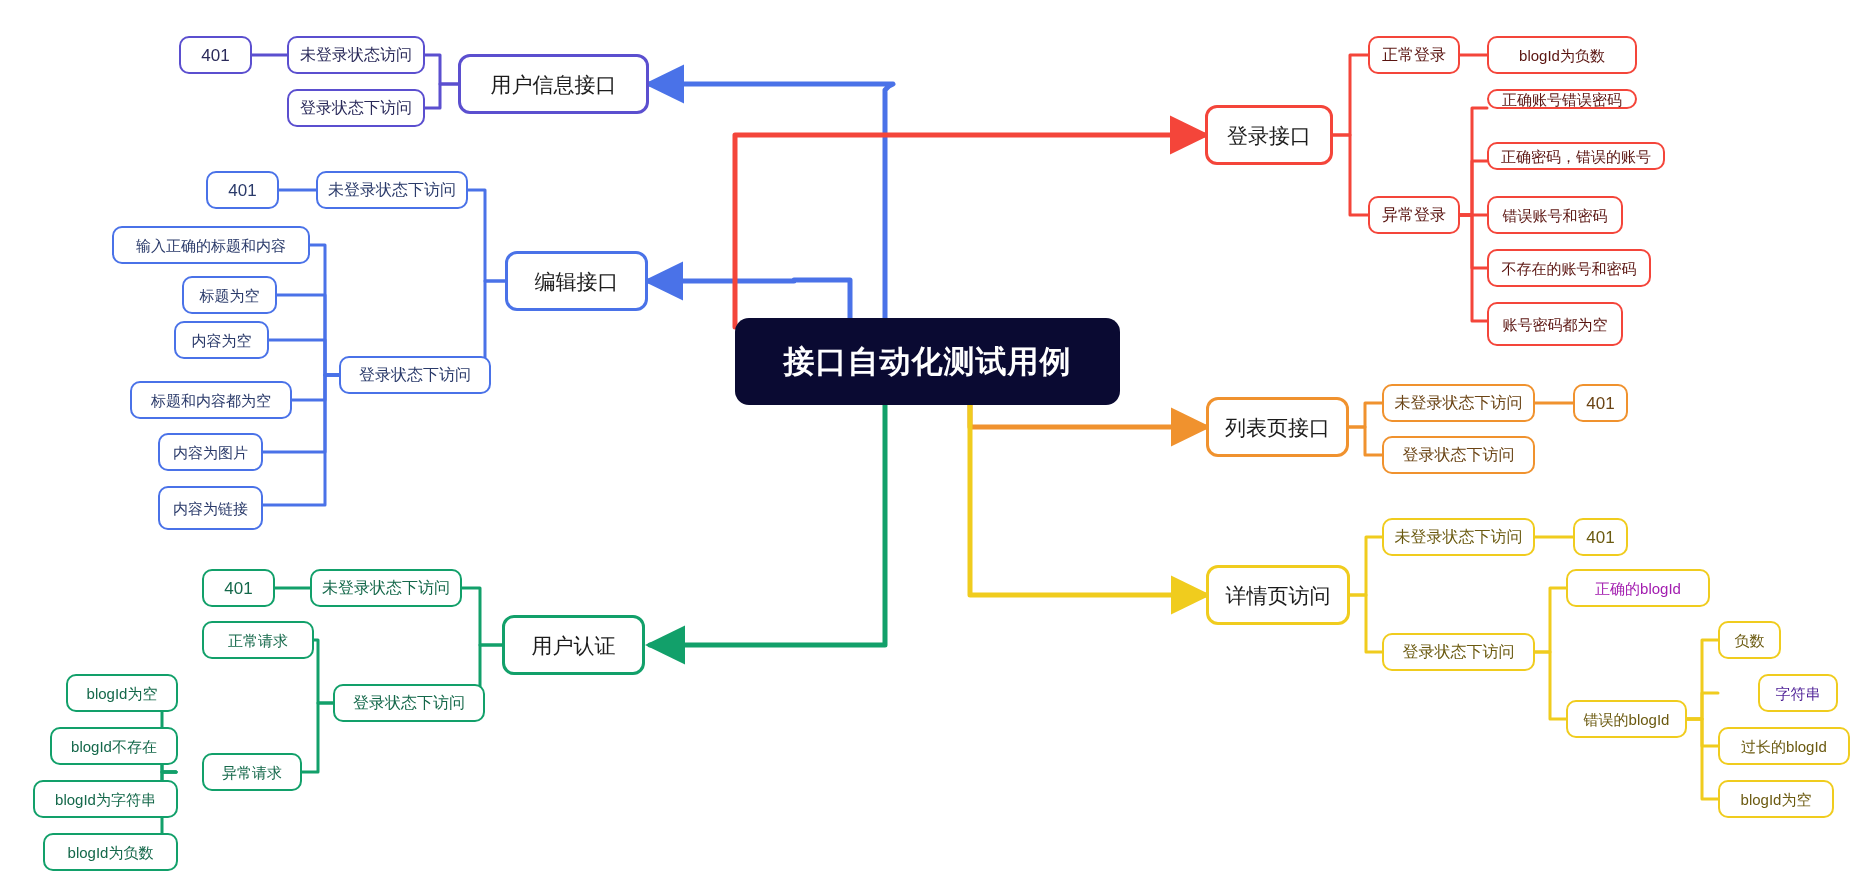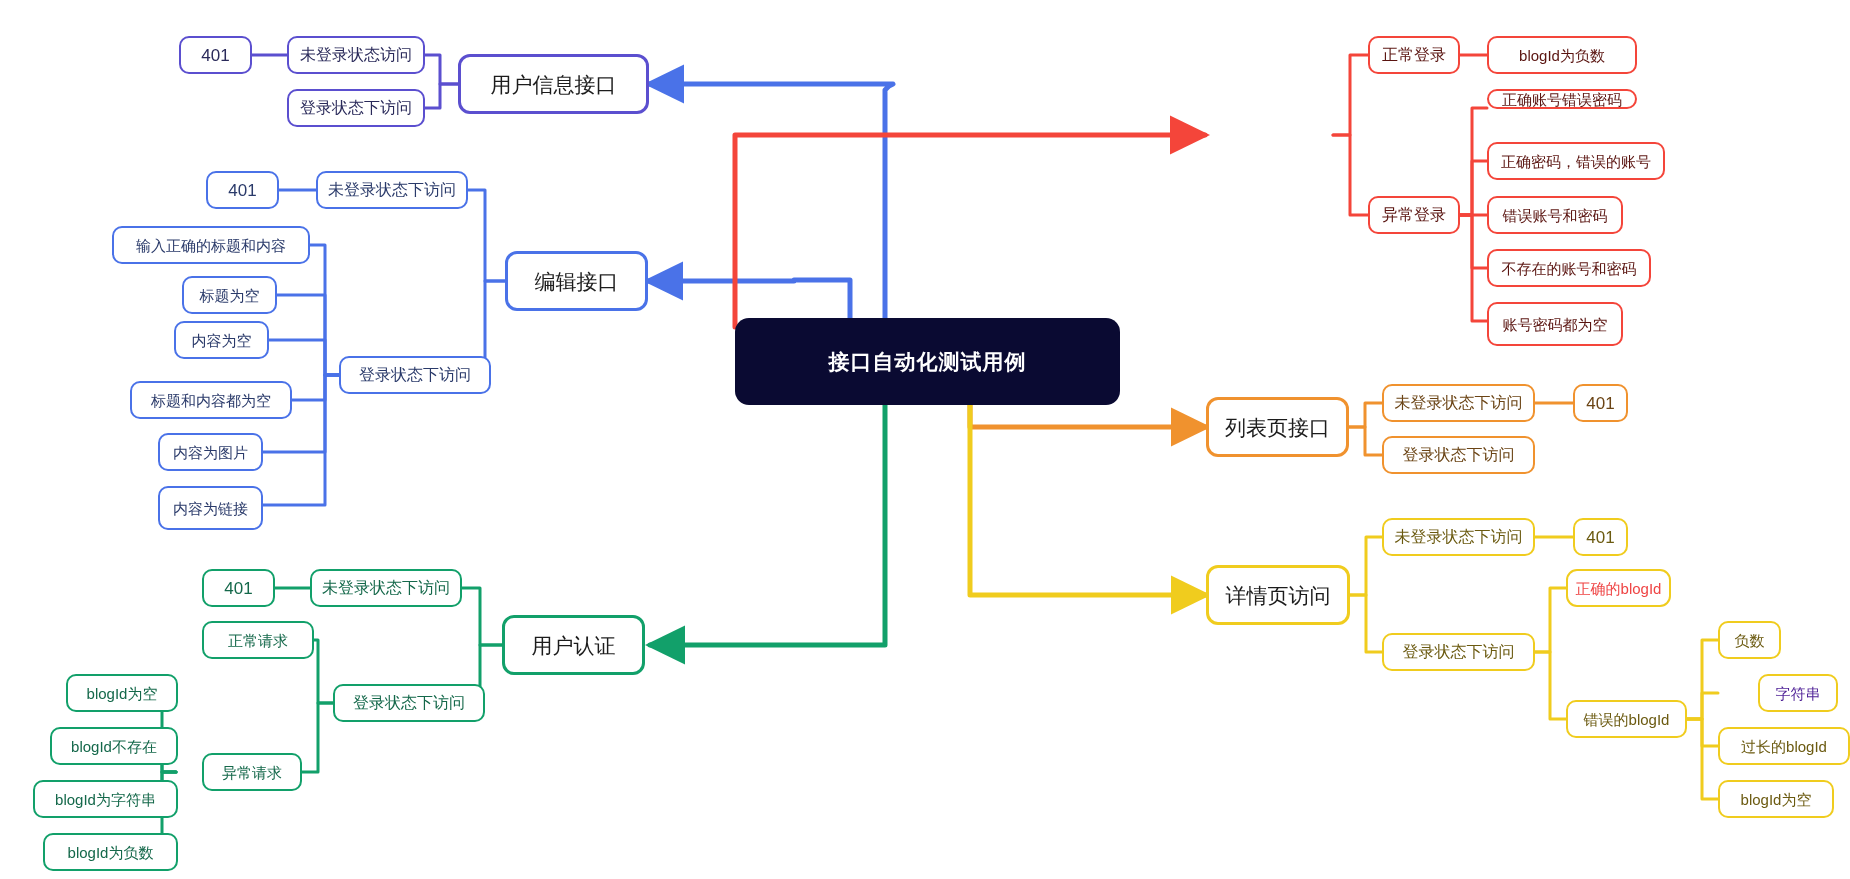--- a/index.html
+++ b/index.html
@@ -157,21 +157,21 @@
       <path d="M1535,652 L1550,652 L1550,588 L1566,588" stroke="#f0cc1e" stroke-width="3"></path>
       <path d="M1535,652 L1550,652 L1550,719 L1566,719" stroke="#f0cc1e" stroke-width="3"></path>
 
       <path d="M1687,719 L1702,719 L1702,640 L1718,640" stroke="#f0cc1e" stroke-width="3"></path>
       <path d="M1687,719 L1702,719 L1702,693 L1718,693" stroke="#f0cc1e" stroke-width="3"></path>
       <path d="M1687,719 L1702,719 L1702,746 L1718,746" stroke="#f0cc1e" stroke-width="3"></path>
       <path d="M1687,719 L1702,719 L1702,799 L1718,799" stroke="#f0cc1e" stroke-width="3"></path>
     </g>
   </svg>
 
-  <div class="node root" style="left:735px; top:318px; width:385px; height:87px; font-size:21px;">
+  <div class="node root" style="left:735px; top:318px; width:385px; height:87px; font-size:31px;">
     <span class="node-label">接口自动化测试用例</span>
   </div>
 
   <div class="node lvl1" style="left:458px; top:54px; width:191px; height:60px; border-color:#5b4fcf;">
     <span class="node-label">用户信息接口</span>
   </div>
   <div class="node lvl2" style="left:287px; top:36px; width:138px; height:38px; border-color:#5b4fcf; color:#2a2a5a;">
     <span class="node-label">未登录状态访问</span>
   </div>
   <div class="node lvl2" style="left:287px; top:89px; width:138px; height:38px; border-color:#5b4fcf; color:#2a2a5a;">
@@ -236,33 +236,36 @@
   <div class="node lvl3" style="left:50px; top:727px; width:128px; height:38px; border-color:#12a06a; color:#14684a;">
     <span class="node-label">blogId不存在</span>
   </div>
   <div class="node lvl3" style="left:33px; top:780px; width:145px; height:38px; border-color:#12a06a; color:#14684a;">
     <span class="node-label">blogId为字符串</span>
   </div>
   <div class="node lvl3" style="left:43px; top:833px; width:135px; height:38px; border-color:#12a06a; color:#14684a;">
     <span class="node-label">blogId为负数</span>
   </div>
 
+  <div class="node lvl1" style="left:1205px; top:105px; width:128px; height:60px; border-color:#f4453a;">
+    <span class="node-label">登录接口</span>
+  </div>
   <div class="node lvl2" style="left:1368px; top:36px; width:92px; height:38px; border-color:#f4453a; color:#5a1410;">
     <span class="node-label">正常登录</span>
   </div>
   <div class="node lvl2" style="left:1368px; top:196px; width:92px; height:38px; border-color:#f4453a; color:#5a1410;">
     <span class="node-label">异常登录</span>
   </div>
   <div class="node lvl3" style="left:1487px; top:36px; width:150px; height:38px; border-color:#f4453a; color:#5a1410;">
     <span class="node-label">blogId为负数</span>
   </div>
   <div class="node lvl3" style="left:1487px; top:89px; width:150px; height:20px; border-color:#f4453a; color:#5a1410;">
     <span class="node-label">正确账号错误密码</span>
   </div>
-  <div class="node lvl3" style="left:1487px; top:142px; width:178px; height:38px; border-color:#f4453a; color:#5a1410;">
+  <div class="node lvl3" style="left:1487px; top:142px; width:178px; height:28px; border-color:#f4453a; color:#5a1410;">
     <span class="node-label">正确密码，错误的账号</span>
   </div>
   <div class="node lvl3" style="left:1487px; top:196px; width:136px; height:38px; border-color:#f4453a; color:#5a1410;">
     <span class="node-label">错误账号和密码</span>
   </div>
   <div class="node lvl3" style="left:1487px; top:249px; width:164px; height:38px; border-color:#f4453a; color:#5a1410;">
     <span class="node-label">不存在的账号和密码</span>
   </div>
   <div class="node lvl3" style="left:1487px; top:302px; width:136px; height:44px; border-color:#f4453a; color:#5a1410;">
     <span class="node-label">账号密码都为空</span>
@@ -286,21 +289,21 @@
   </div>
   <div class="node lvl2" style="left:1382px; top:518px; width:153px; height:38px; border-color:#f0cc1e; color:#6b5a10;">
     <span class="node-label">未登录状态下访问</span>
   </div>
   <div class="node lvl3" style="left:1573px; top:518px; width:55px; height:38px; border-color:#f0cc1e; color:#6b5a10; font-size:17px;">
     <span class="node-label">401</span>
   </div>
   <div class="node lvl2" style="left:1382px; top:633px; width:153px; height:38px; border-color:#f0cc1e; color:#6b5a10;">
     <span class="node-label">登录状态下访问</span>
   </div>
-  <div class="node lvl3" style="left:1566px; top:569px; width:105px; height:38px; border-color:#f0cc1e; color:#ef4444;border-radius:11px;">
+  <div class="node lvl3" style="left:1566px; top:569px; width:144px; height:38px; border-color:#f0cc1e; color:#a21caf;">
     <span class="node-label">正确的blogId</span>
   </div>
   <div class="node lvl3" style="left:1566px; top:700px; width:121px; height:38px; border-color:#f0cc1e; color:#6b5a10;">
     <span class="node-label">错误的blogId</span>
   </div>
   <div class="node lvl3" style="left:1718px; top:621px; width:63px; height:38px; border-color:#f0cc1e; color:#6b5a10;">
     <span class="node-label">负数</span>
   </div>
   <div class="node lvl3" style="left:1718px; top:674px; width:80px; height:38px; border-color:#f0cc1e; color:#4c1d95;margin-left:40px;">
     <span class="node-label">字符串</span>

